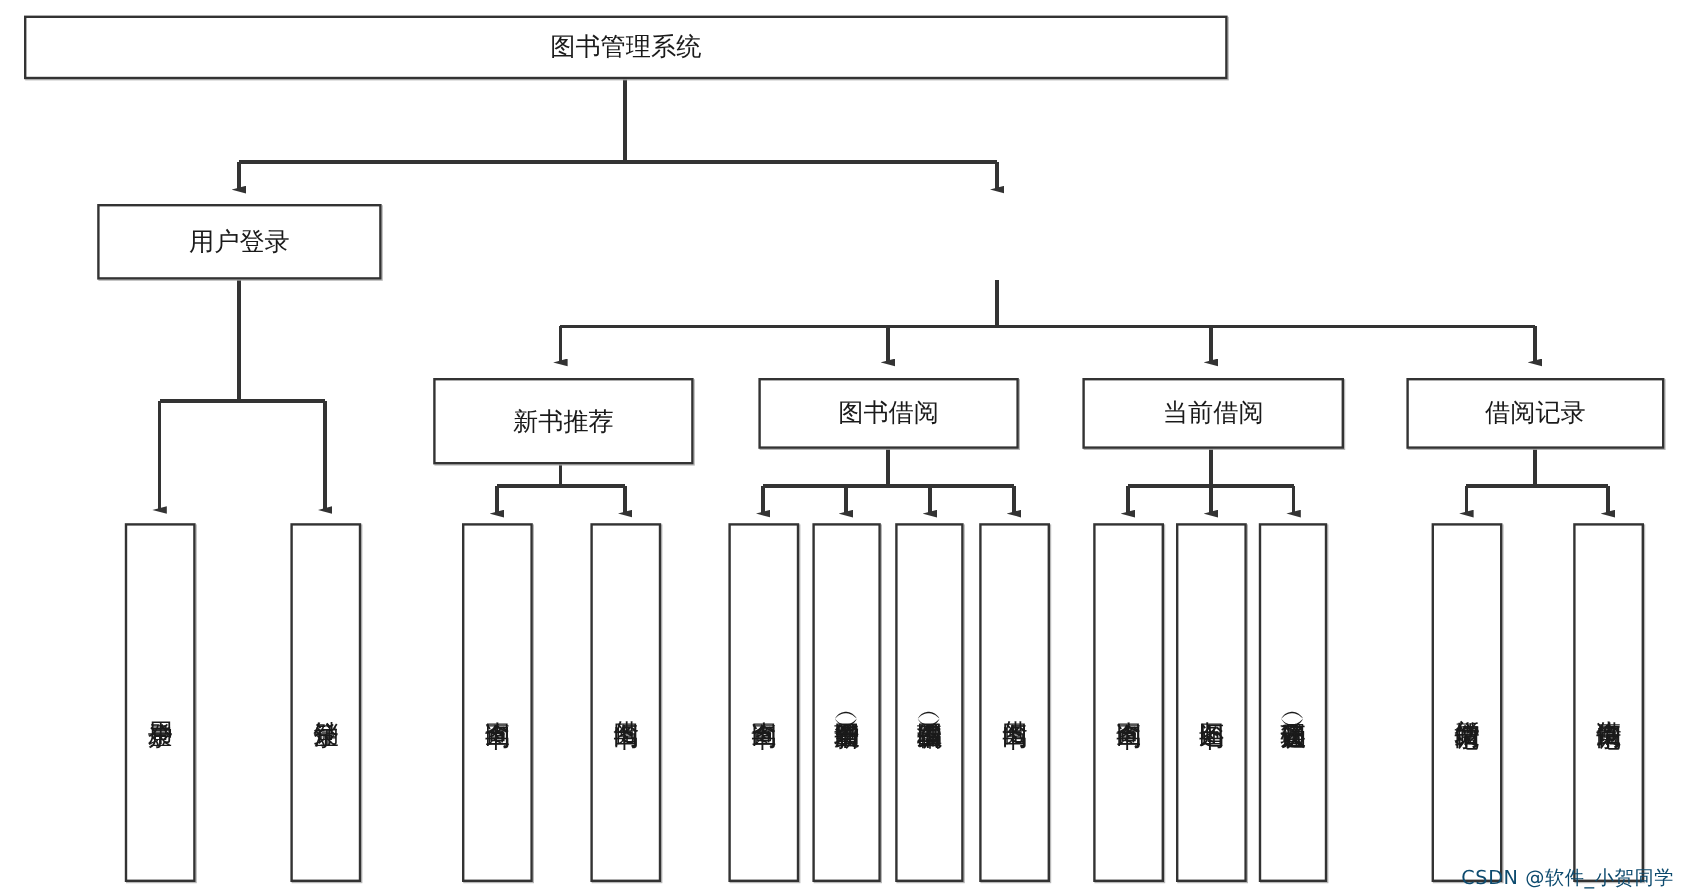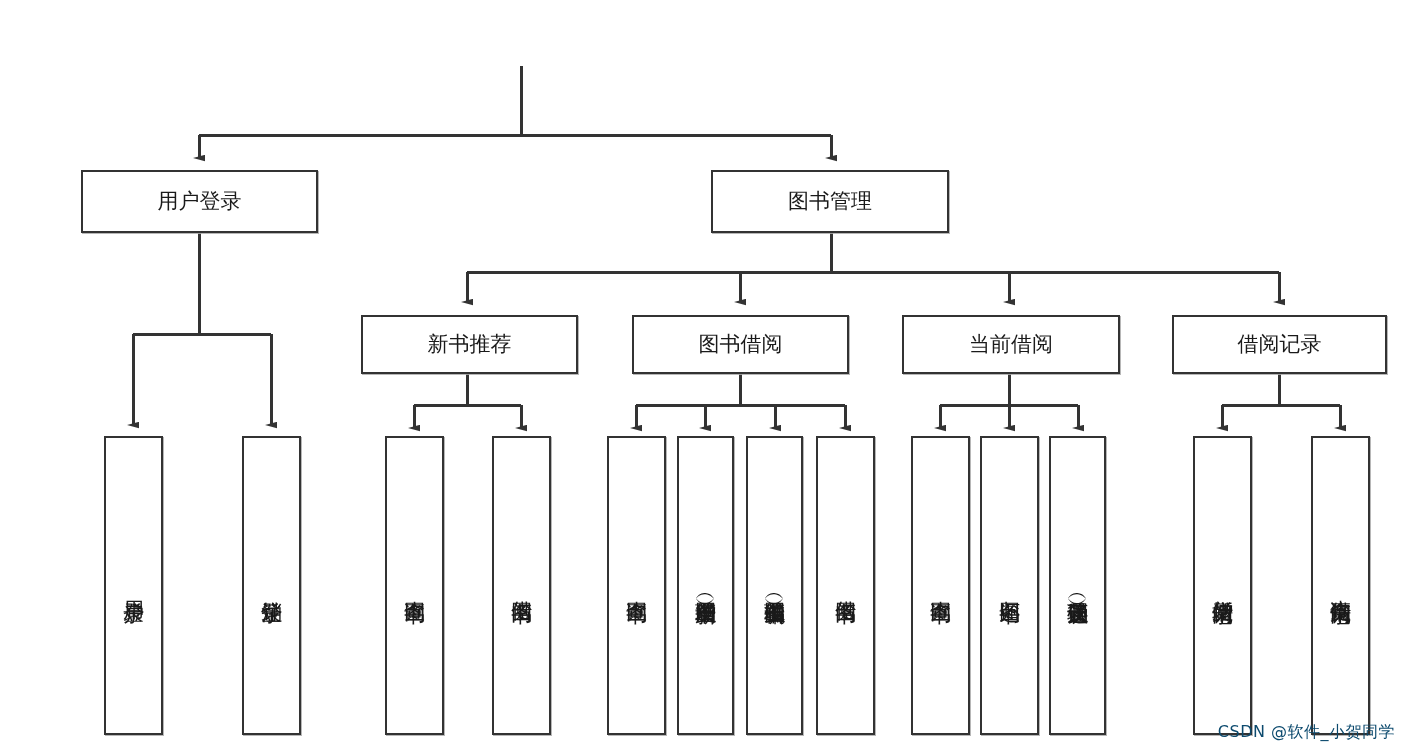--- a/index.html
+++ b/index.html
@@ -120,30 +120,30 @@
       <path d="M1009,405 L1009,428" marker-end="url(#arrowhead)"></path>
       <path d="M1078,405 L1078,428" marker-end="url(#arrowhead)"></path>
 
       <path d="M1279,374 L1279,405"></path>
       <path d="M1222,405 L1340,405"></path>
       <path d="M1222,405 L1222,428" marker-end="url(#arrowhead)"></path>
       <path d="M1340,405 L1340,428" marker-end="url(#arrowhead)"></path>
     </g>
   </svg>
 
+  <div class="node horizontal" style="left:20px; top:13px; width:1003px; height:53px;">
+    <span class="node-label">图书管理系统</span>
+  </div>
 
   <div class="node horizontal" style="left:81px; top:170px; width:237px; height:63px;">
     <span class="node-label">用户登录</span>
   </div>
 
-  <div class="node horizontal" style="left:711px; top:170px; width:238px; height:63px;">
-    <span class="node-label">图书管理</span>
-  </div>
-
-  <div class="node horizontal" style="left:361px; top:315px; width:217px; height:59px;">
+
+  <div class="node horizontal" style="left:361px; top:315px; width:217px; height:72px;">
     <span class="node-label">新书推荐</span>
   </div>
 
   <div class="node horizontal" style="left:632px; top:315px; width:217px; height:59px;">
     <span class="node-label">图书借阅</span>
   </div>
 
   <div class="node horizontal" style="left:1172px; top:315px; width:215px; height:59px;">
     <span class="node-label">借阅记录</span>
   </div>

